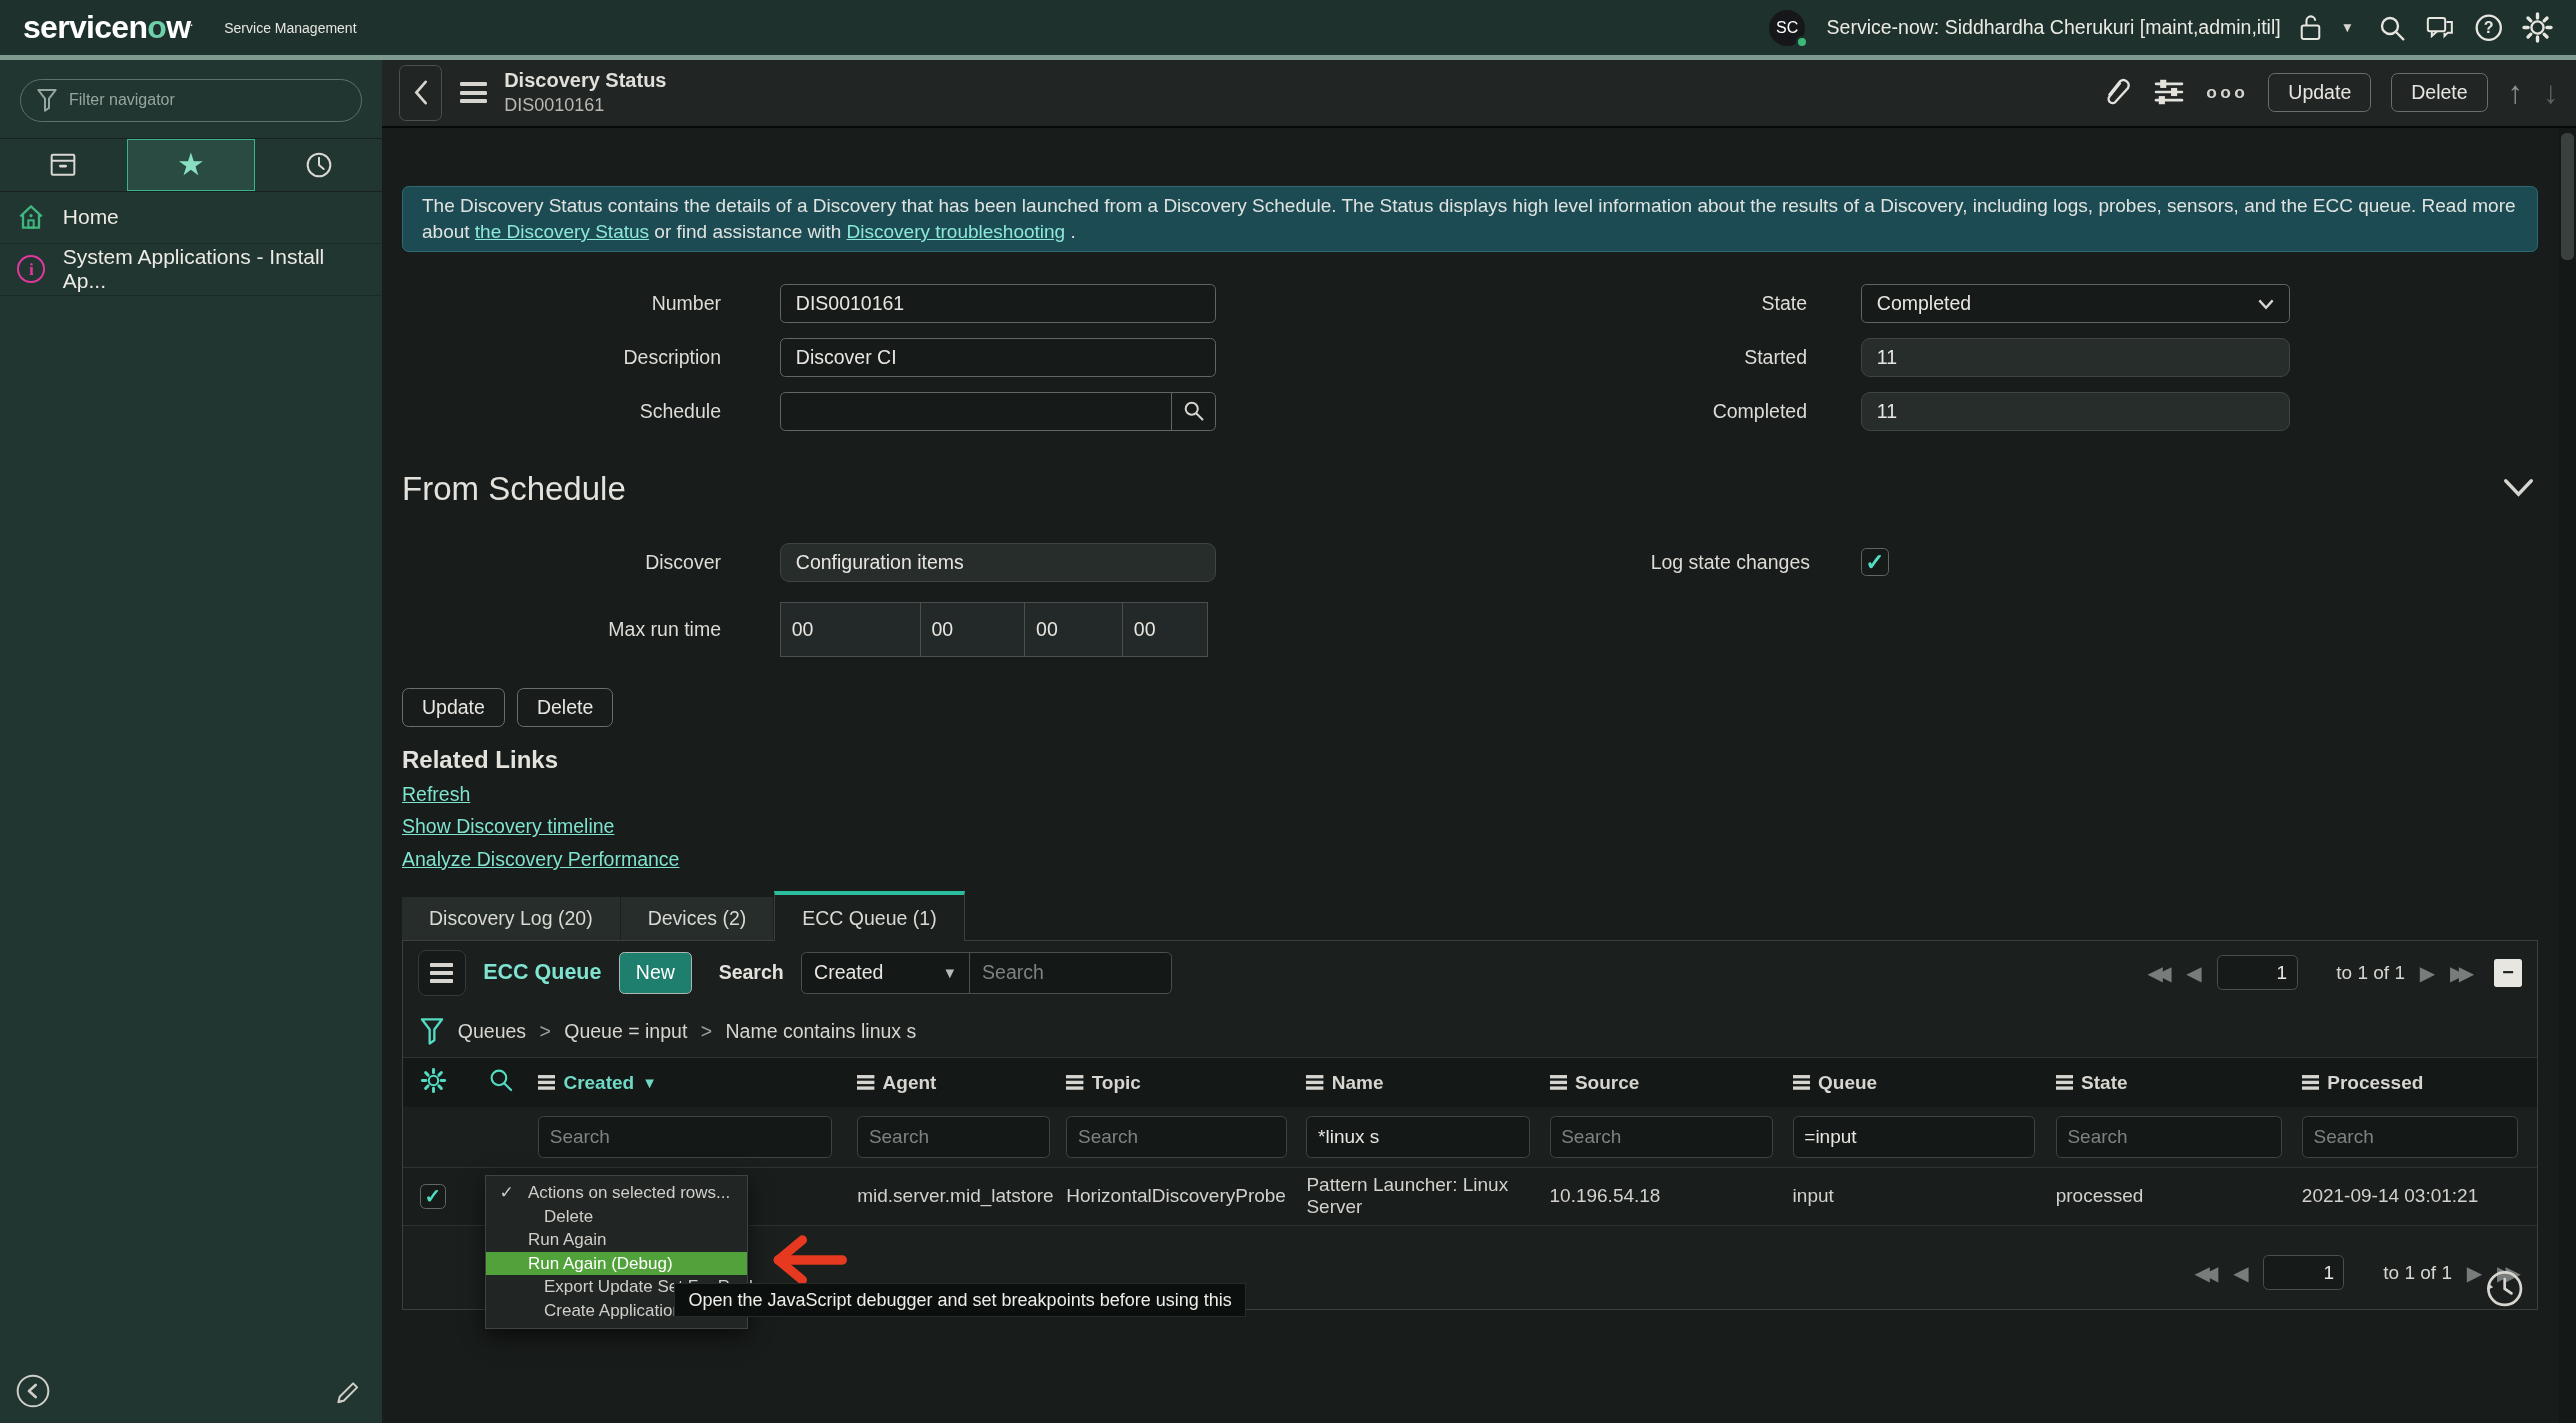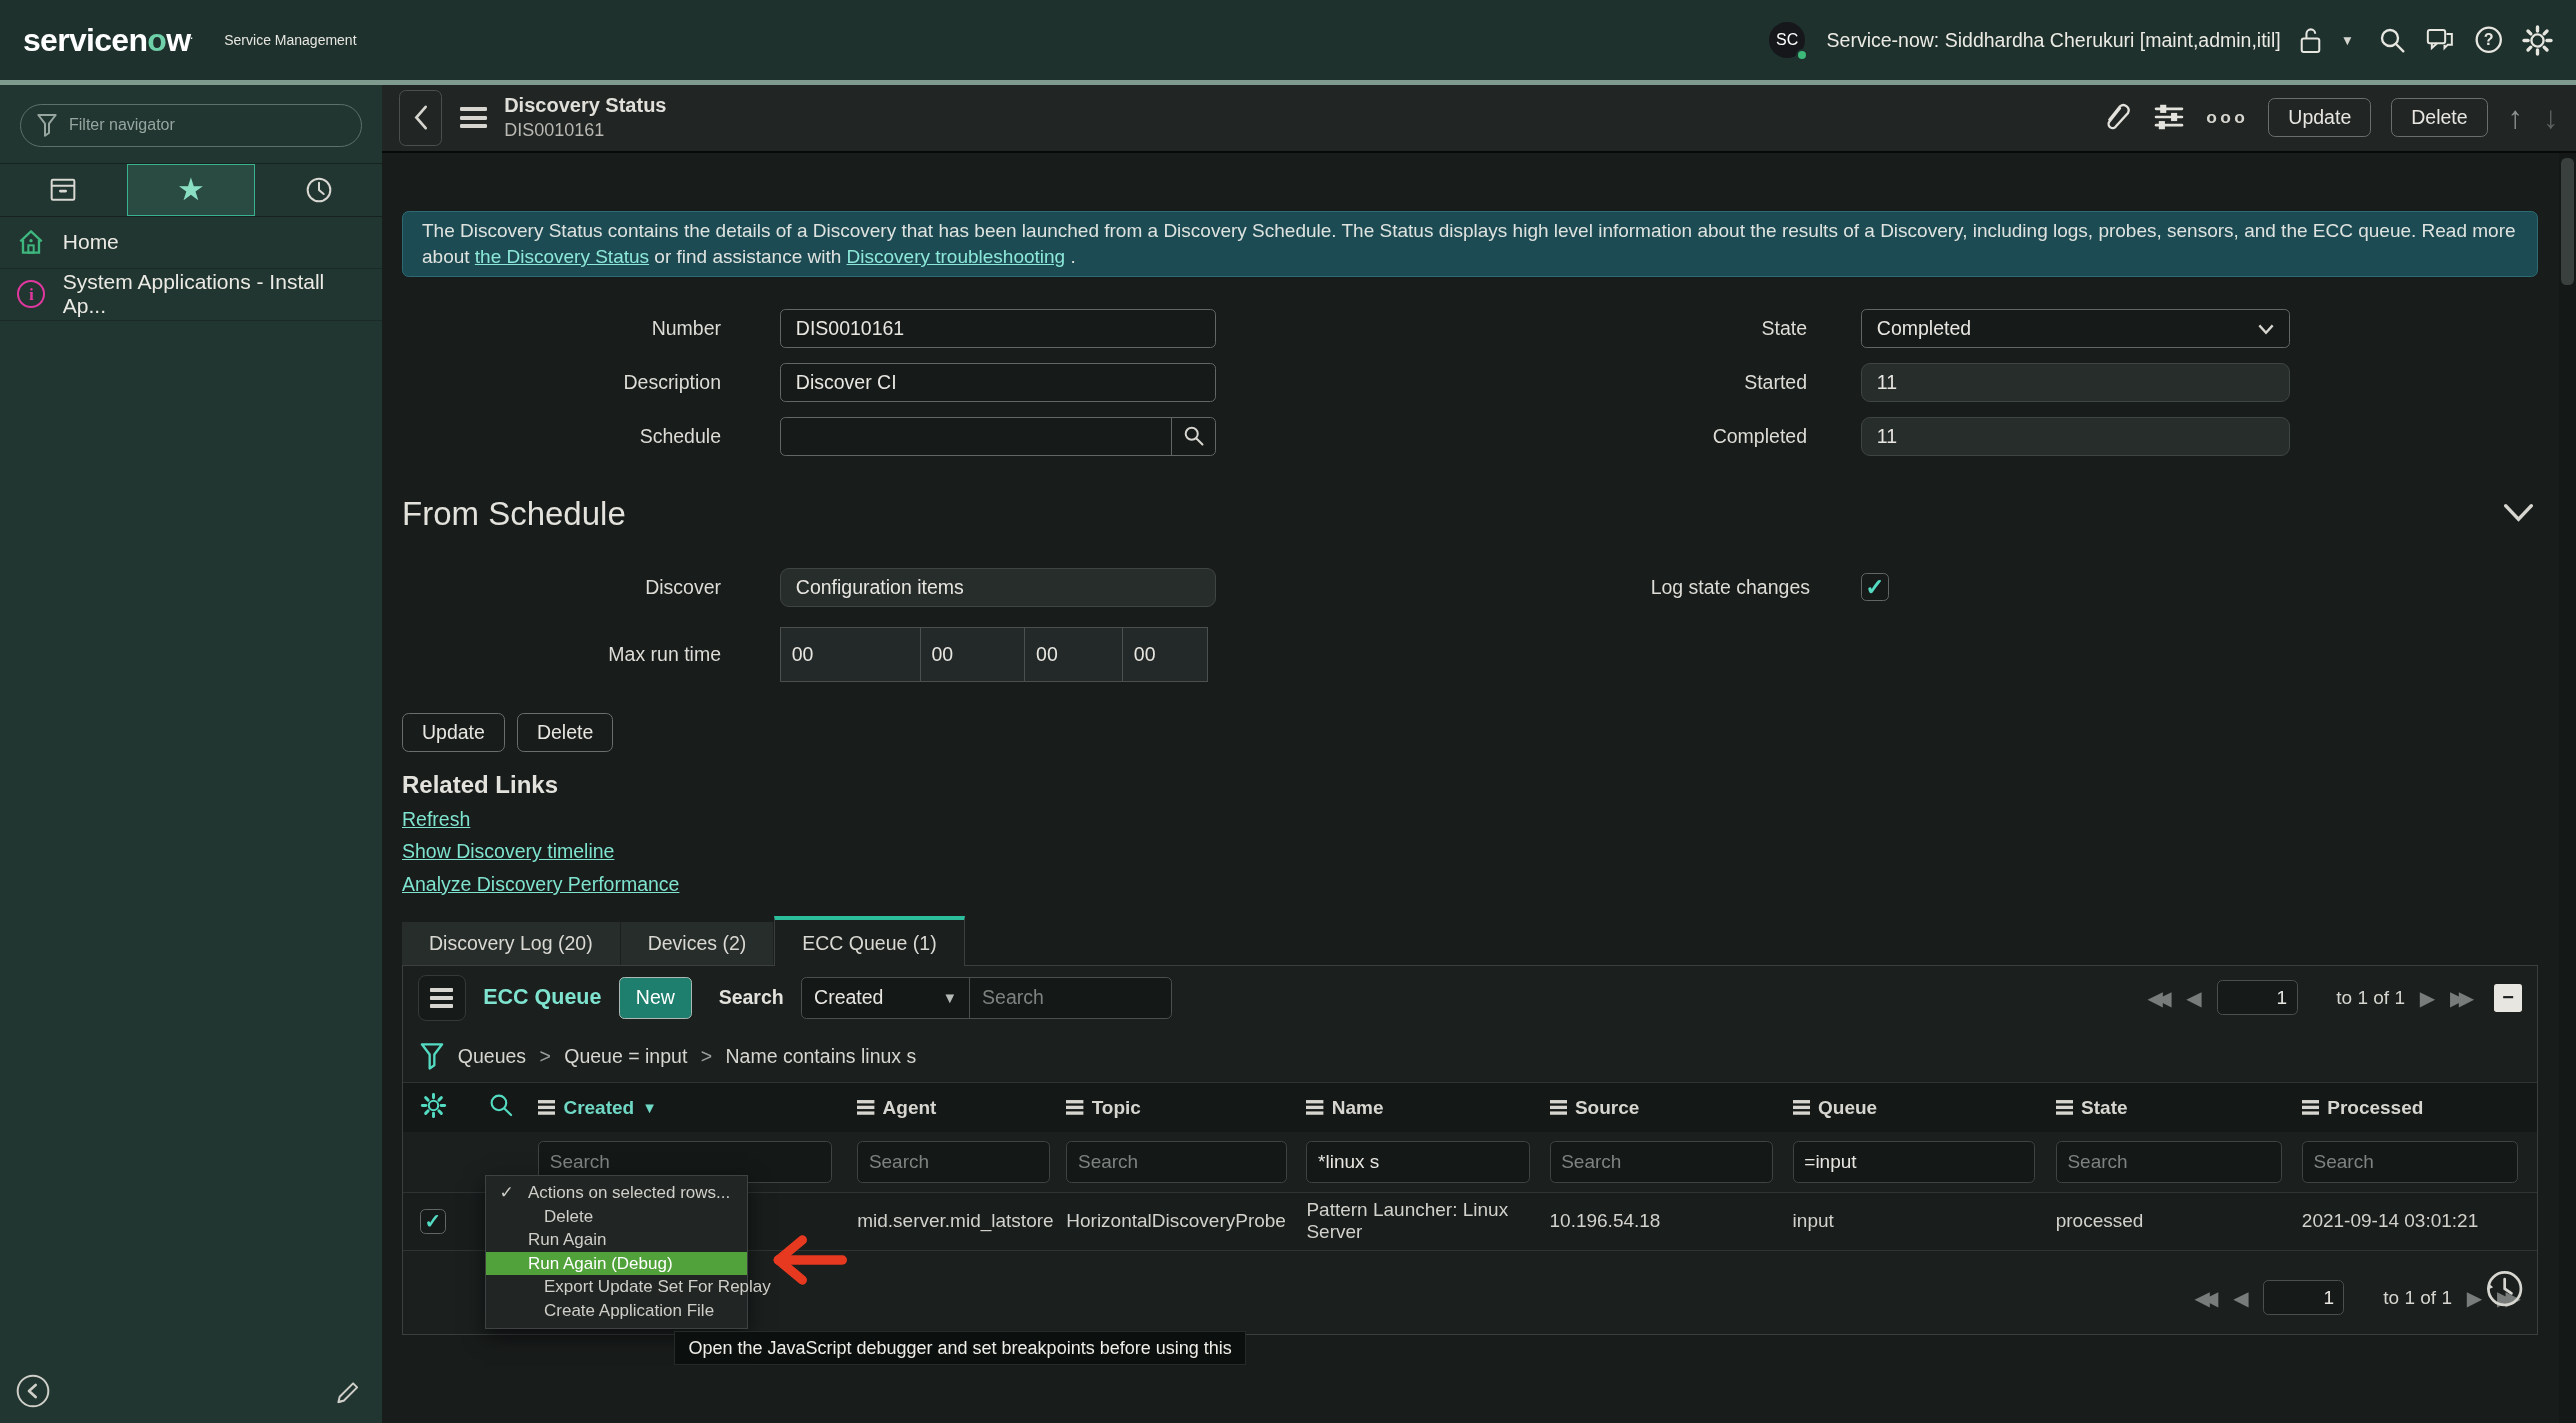--- a/index.html
+++ b/index.html
@@ -4,21 +4,21 @@
 <style>
   * { margin:0; padding:0; box-sizing:border-box; }
   html,body { background:#0d0f0e; }
   .screen {
     width:2576px; height:1424px; position:relative; overflow:hidden;
     background:#181c1b; color:#e7e6e0;
     font-family:"Liberation Sans", sans-serif;
     display:flex; flex-direction:column;
   }
   
-  .topbar { height:80px; flex:none; background:#1e312d; display:flex; align-items:center; padding:0 23px; }
+  .topbar { height:55px; flex:none; background:#1e312d; display:flex; align-items:center; padding:0 23px; }
   .logo { font-size:32px; font-weight:bold; color:#ffffff; letter-spacing:-0.7px; }
   .logo .o { color:#6fcfa9; }
   .app-name { margin-left:32px; font-size:14px; color:#e7e6e0; }
   .top-right { margin-left:auto; display:flex; align-items:center; gap:17.4px; }
   .avatar { width:36px; height:36px; border-radius:50%; background:#15171a; color:#fff; font-size:16px;
             display:flex; align-items:center; justify-content:center; position:relative; }
   .presence { position:absolute; right:-2.7px; bottom:-2.7px; width:12px; height:12px; border-radius:50%;
               background:#3cb878; border:2px solid #1e312d; }
   .user-label { font-size:19.5px; color:#eceae4; margin-left:4px; }
   .caret { font-size:13.4px; color:#d6d5cf; margin:0 5.4px 0 1.3px; }
@@ -142,21 +142,21 @@
   .center { text-align:center; }
   .checkbox.small { width:25.5px; height:25.5px; margin:0 auto; font-size:20px; }
   .list-footer { display:flex; padding:10.7px 16px 0; height:83px; }
   
   .ctx-menu { position:absolute; left:485px; top:1175px; width:263px; background:#212625;
               border:0.7px solid #3e4342; box-shadow:0 6.7px 20px rgba(0,0,0,.6); z-index:10; padding:5.4px 0; }
   .ctx-item { height:23.5px; line-height:23.5px; font-size:17px; color:#cfcec8; padding-left:42px; position:relative; white-space:nowrap; }
   .ctx-item .chk { position:absolute; left:13.4px; }
   .ctx-item.hl { background:#52a23c; color:#ffffff; }
   .red-arrow { position:absolute; left:758px; top:1232px; z-index:11; }
-  .tooltip { position:absolute; left:674px; top:1331px; height:34px; line-height:32px; background:#0b0f0e;
+  .tooltip { position:absolute; left:674px; top:1283px; height:34px; line-height:32px; background:#0b0f0e;
              border:0.7px solid #262b2a; color:#efeee8; font-size:18px; padding:0 13.4px; z-index:12; white-space:nowrap; }
   .history-btn { position:absolute; left:2483px; top:1267px; z-index:5; }
 </style>
 </head>
 <body>
 
 <div class="screen">
 
   <div class="topbar">
     <div class="logo">servicen<span class="o">o</span>w<span style="font-size:9.4px;vertical-align:super;">.</span></div>

